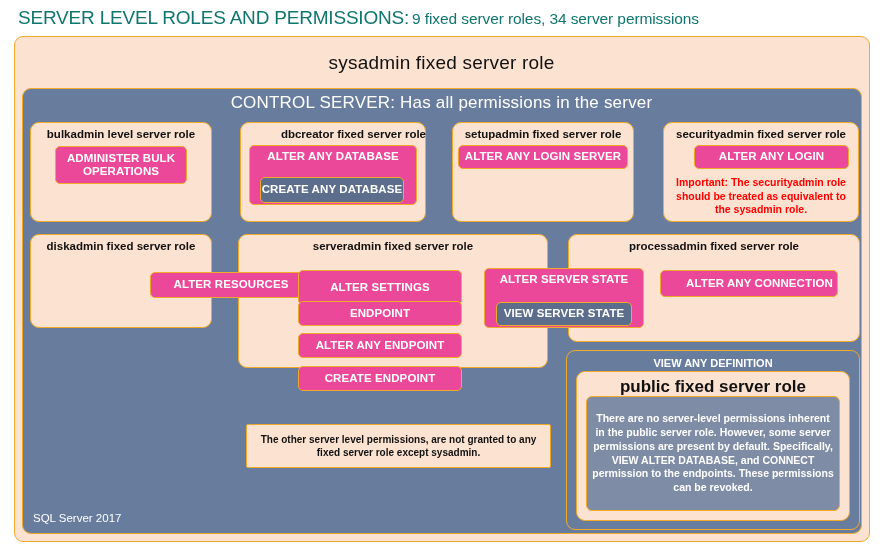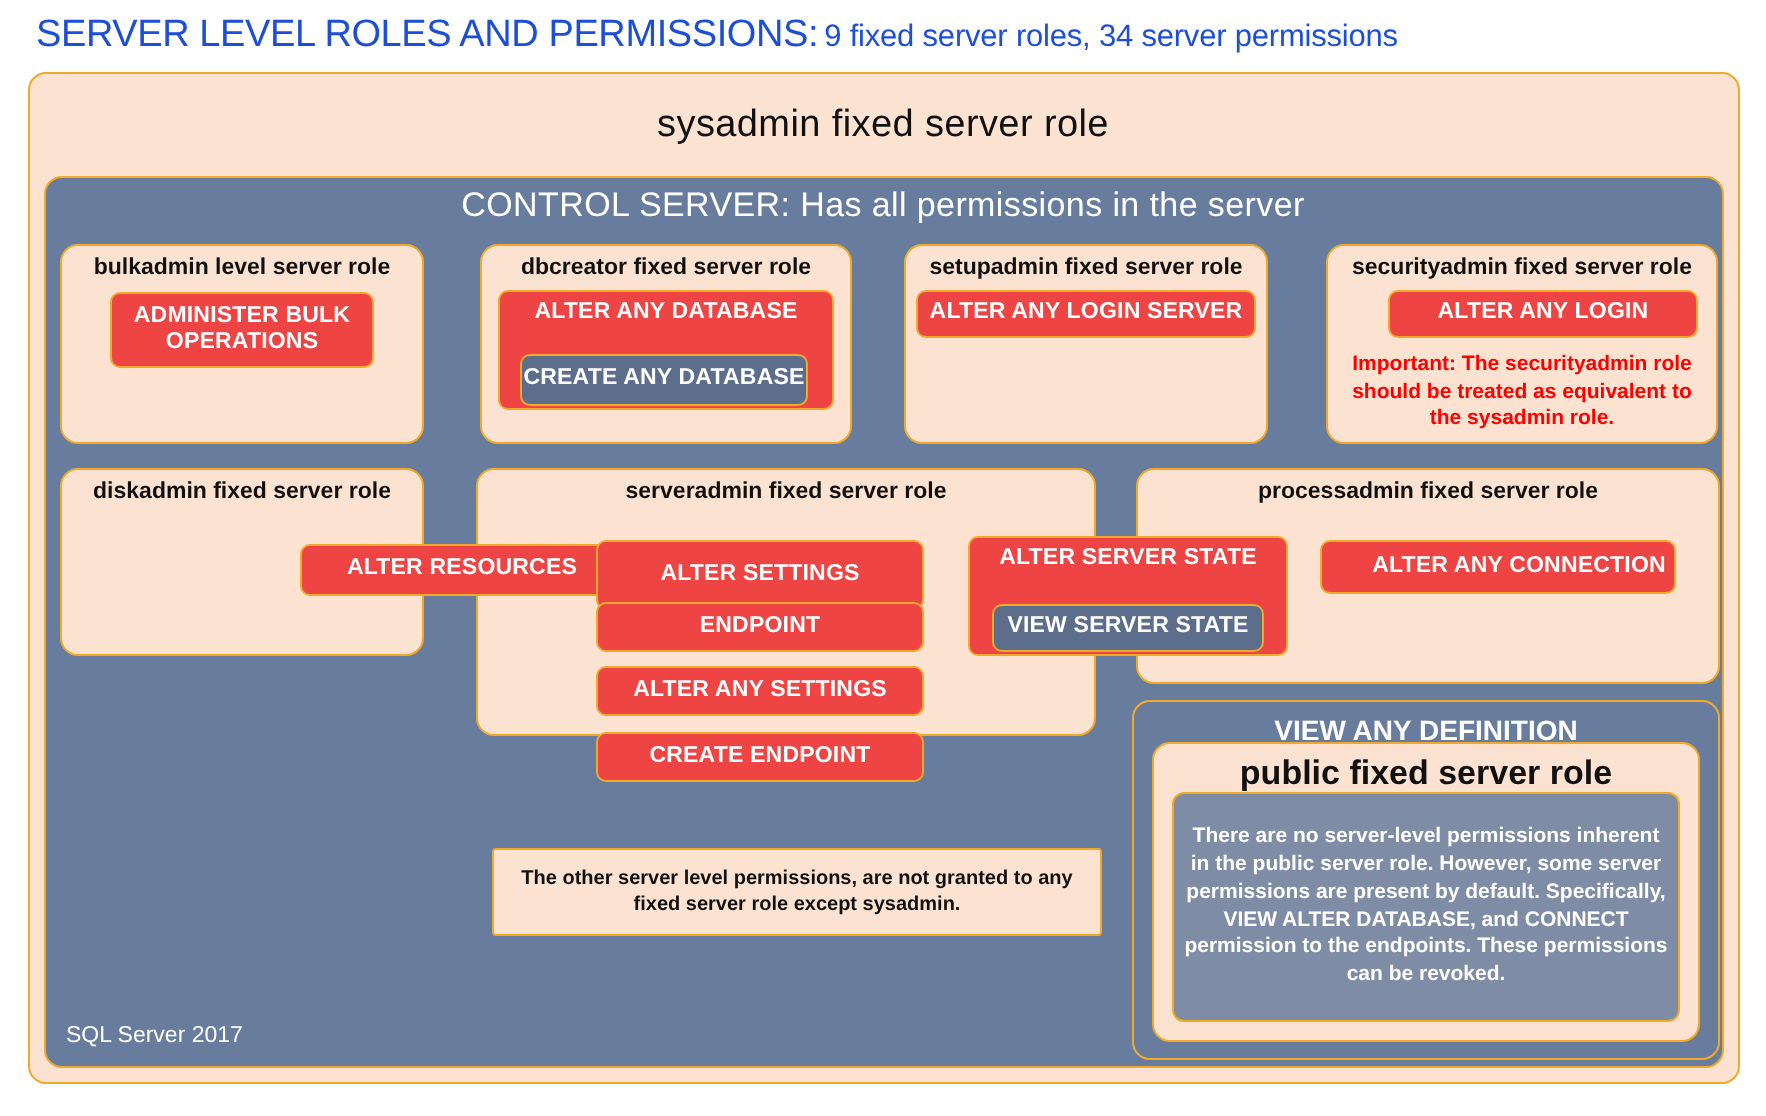--- a/index.html
+++ b/index.html
@@ -16,21 +16,21 @@
   }
 
   
   #title-bar {
     position: absolute;
     left: 18px;
     top: 7px;
     width: 850px;
     height: 26px;
     white-space: nowrap;
-    color: #1d4ed8;
+    color: #0f766e;
   }
   #title-main {
     font-size: 19px;
     letter-spacing: -0.2px;
     vertical-align: baseline;
   }
   #title-sub {
     font-size: 15.5px;
     letter-spacing: -0.1px;
     vertical-align: baseline;
@@ -47,21 +47,21 @@
   }
   .slate {
     position: absolute;
     background: #687D9E;
     border: 1.6px solid #F0A92B;
     border-radius: 9px;
     box-sizing: border-box;
   }
   .chip {
     position: absolute;
-    background: #ef4444;
+    background: #ec4899;
     border: 1.5px solid #F0A92B;
     border-radius: 5px;
     box-sizing: border-box;
     color: #FFFFFF;
     font-weight: bold;
     font-size: 11.5px;
     letter-spacing: 0.1px;
     display: flex;
     align-items: center;
     justify-content: center;
@@ -137,21 +137,21 @@
   #box-processadmin { left: 568px; top: 234px; width: 292px; height: 108px; }
 
   
   #box-viewanydef { left: 566px; top: 350px; width: 294px; height: 180px; }
   #viewanydef-label {
     position: absolute;
     left: 566px; top: 357px; width: 294px;
     text-align: center;
     color: #FFFFFF;
     font-weight: bold;
-    font-size: 14px;
+    font-size: 11px;
   }
   #box-public { left: 576px; top: 371px; width: 274px; height: 150px; }
   #public-label {
     position: absolute;
     left: 576px; top: 377px; width: 274px;
     text-align: center;
     color: #111111;
     font-weight: bold;
     font-size: 17px;
   }
@@ -191,21 +191,21 @@
 <div id="sysadmin-label">sysadmin fixed server role</div>
 
 <div class="slate" id="control-server"></div>
 <div id="control-server-label">CONTROL SERVER: Has all permissions in the server</div>
 
 <div class="cream" id="box-bulkadmin"></div>
 <div class="role-label" style="left:30px; top:128px; width:182px;">bulkadmin level server role</div>
 <div class="chip" style="left:55px; top:146px; width:132px; height:38px;">ADMINISTER  BULK OPERATIONS</div>
 
 <div class="cream" id="box-dbcreator"></div>
-<div class="role-label" style="left:240px; top:128px; width:186px;">dbcreator fixed server role</div>
+<div class="role-label" style="left:240px; top:128px; width:186px;text-align:right;">dbcreator fixed server role</div>
 <div class="chip" style="left:249px; top:145px; width:168px; height:60px;">
   <span style="position:absolute; top:4px; left:0; right:0;">ALTER ANY DATABASE</span>
 </div>
 <div class="chip dark" style="left:260px; top:177px; width:144px; height:26px;">CREATE  ANY DATABASE</div>
 
 <div class="cream" id="box-setupadmin"></div>
 <div class="role-label" style="left:452px; top:128px; width:182px;">setupadmin fixed server role</div>
 <div class="chip" style="left:458px; top:145px; width:170px; height:24px;">ALTER ANY LOGIN SERVER</div>
 
 <div class="cream" id="box-securityadmin"></div>
@@ -219,21 +219,21 @@
 <div class="cream" id="box-serveradmin"></div>
 <div class="role-label" style="left:238px; top:240px; width:310px;">serveradmin fixed server role</div>
 
 <div class="cream" id="box-processadmin"></div>
 <div class="role-label" style="left:568px; top:240px; width:292px;">processadmin fixed server role</div>
 
 <div class="chip" style="left:118px; top:272px; width:162px; height:26px;margin-left:32px;">ALTER RESOURCES</div>
 
 <div class="chip" style="left:298px; top:270px; width:164px; height:35px;">ALTER SETTINGS</div>
 <div class="chip" style="left:298px; top:301px; width:164px; height:25px;">ENDPOINT</div>
-<div class="chip" style="left:298px; top:333px; width:164px; height:25px;">ALTER ANY SETTINGS</div>
+<div class="chip" style="left:298px; top:333px; width:164px; height:25px;">ALTER ANY ENDPOINT</div>
 <div class="chip" style="left:298px; top:366px; width:164px; height:25px;">CREATE  ENDPOINT</div>
 
 <div class="chip" style="left:484px; top:268px; width:160px; height:60px;">
   <span style="position:absolute; top:4px; left:0; right:0;">ALTER SERVER  STATE</span>
 </div>
 <div class="chip dark" style="left:496px; top:302px; width:136px; height:24px;">VIEW SERVER  STATE</div>
 
 <div class="chip" style="left:660px; top:270px; width:178px; height:27px;padding-left:21px;">ALTER ANY CONNECTION</div>
 
 <div class="slate" id="box-viewanydef"></div>

